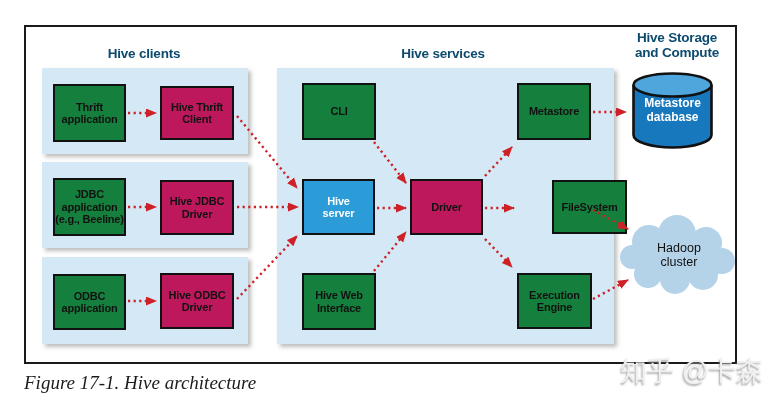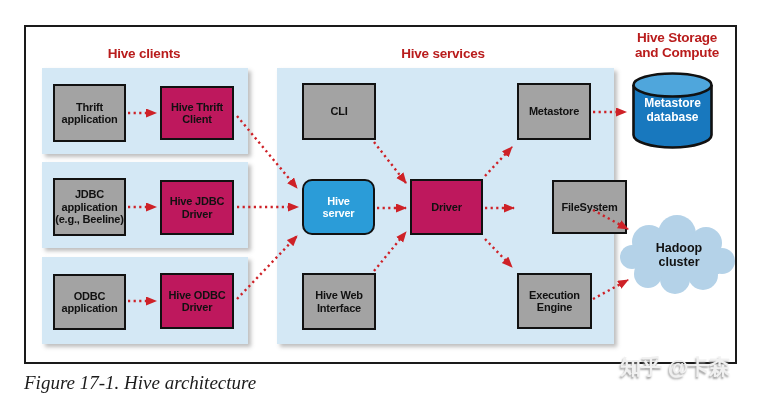--- a/index.html
+++ b/index.html
@@ -6,21 +6,21 @@
   #stage {
     position:relative; width:771px; height:406px; background:#ffffff;
     font-family:"Liberation Sans", sans-serif; overflow:hidden;
   }
   #frame {
     position:absolute; left:24px; top:25px; width:709px; height:335px;
     border:2px solid #1a1a1a; background:#ffffff;
   }
   .section-title {
     position:absolute; text-align:center; font-weight:700; font-size:13.5px;
-    color:#b91c1c; letter-spacing:-0.2px; line-height:15px; white-space:pre-line;
+    color:#0c4a6e; letter-spacing:-0.2px; line-height:15px; white-space:pre-line;
   }
   #title-clients  { left:74px;  top:46px; width:140px; }
   #title-services { left:373px; top:46px; width:140px; }
   #title-storage  { left:607px; top:30px; width:140px; }
   .band {
     position:absolute; left:42px; width:206px; background:#D4E8F5;
     box-shadow:3px 3px 4px rgba(110,110,110,0.45);
   }
   #band-1 { top:68px;  height:86px; }
   #band-2 { top:162px; height:86px; }
@@ -28,43 +28,43 @@
   #services-panel {
     position:absolute; left:277px; top:68px; width:337px; height:276px;
     background:#D4E8F5; box-shadow:3px 3px 4px rgba(110,110,110,0.45);
   }
   .node {
     position:absolute; border:2px solid #111; display:flex; align-items:center;
     justify-content:center; text-align:center; font-weight:700; font-size:11px;
     line-height:12.5px; color:#111; white-space:pre-line; letter-spacing:-0.2px;
     box-sizing:border-box;
   }
-  .node.white  { background:#a3a3a3; }
+  .node.white  { background:#15803d; }
   .node.orange { background:#be185d; }
-  .node.blue   { background:#2B9CD8; color:#ffffff;border-radius:10px; }
+  .node.blue   { background:#2B9CD8; color:#ffffff; }
   #arrow-layer { position:absolute; left:0; top:0; width:771px; height:406px; pointer-events:none; }
   .arrow { stroke:#CE2127; stroke-width:2.4; stroke-dasharray:2.2 3.4; fill:none; }
   #cylinder-wrap { position:absolute; left:630px; top:71px; width:85px; height:80px; }
   #cylinder-label {
     position:absolute; left:0; top:26px; width:85px; text-align:center; color:#ffffff;
     font-weight:700; font-size:12px; line-height:13.5px; white-space:pre-line;
   }
   #cloud-wrap { position:absolute; left:617px; top:214px; width:124px; height:86px; }
   #cloud-label {
     position:absolute; left:0; top:27px; width:124px; text-align:center; color:#111;
-    font-weight:700; font-size:12.5px; line-height:14px; white-space:pre-line;
+    font-weight:400; font-size:12.5px; line-height:14px; white-space:pre-line;
   }
   #caption {
     position:absolute; left:24px; top:372px; font-family:"Liberation Serif", serif;
     font-style:italic; font-size:19px; color:#1c1c1c;
   }
   #watermark {
-    position:absolute; left:620px; top:353px; width:150px; font-size:21px;
+    position:absolute; left:620px; top:353px; width:150px; font-size:27px;
     color:#f0f0f0; text-shadow:-1px 2px 2px rgba(145,145,145,0.85);
-    font-weight:700; z-index:10; white-space:nowrap;
+    font-weight:400; z-index:10; white-space:nowrap;
   }
 </style>
 </head>
 <body>
 
 <div id="stage">
 
   <div id="frame"></div>
 
   <div class="section-title" id="title-clients">Hive clients</div>

